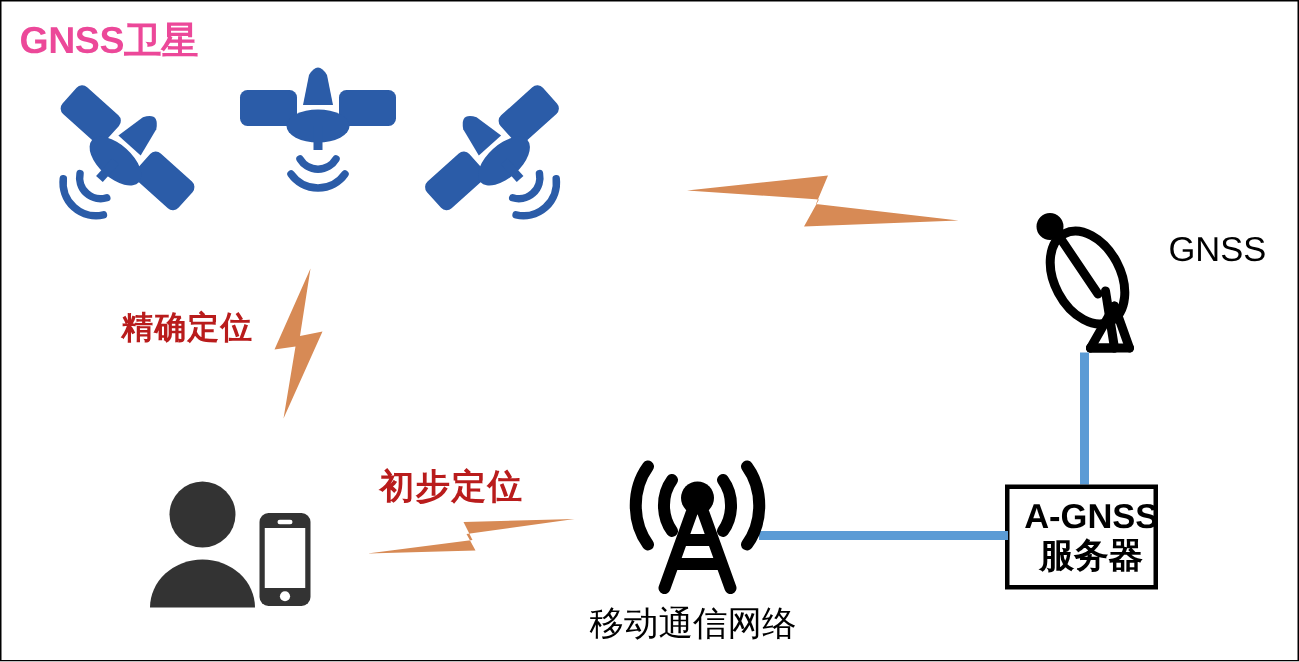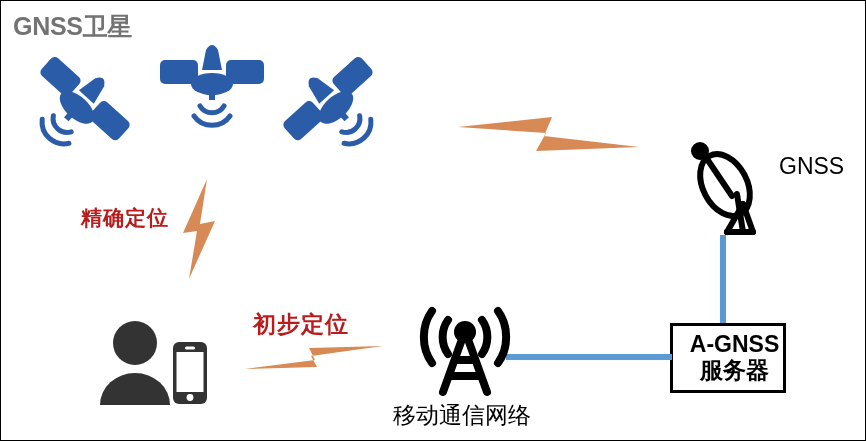--- a/index.html
+++ b/index.html
@@ -17,21 +17,21 @@
     background: #ffffff;
     border: 1px solid #000000;
     box-sizing: border-box;
     overflow: hidden;
   }
   .abs { position: absolute; }
 
   
   .title-black {
     font-weight: bold;
-    color: #737373;
+    color: #ec4899;
     white-space: nowrap;
     letter-spacing: -0.3px;
   }
   .label-red {
     font-weight: bold;
     color: #b91c1c;
     white-space: nowrap;
     letter-spacing: 1px;
   }
   .label-black {
@@ -144,21 +144,21 @@
       </g>
     </svg>
   </div>
 
   <div class="abs label-black" style="left:778px; top:152px; font-size:23px; line-height:1.18; text-align:left;">
     <div>GNSS</div>
   </div>
 
   <div class="abs conn" style="left:719px; top:234px; width:6px; height:90px;"></div>
 
-  <div id="agnss-box" class="abs" style="left:669px; top:322px; width:116px; height:70px;padding-left:13px;">
+  <div id="agnss-box" class="abs" style="left:669px; top:322px; width:102px; height:70px;padding-left:13px;">
     <div class="box-label" style="font-size:23px;">A-GNSS</div>
     <div class="box-label" style="font-size:23px;">服务器</div>
   </div>
 
   <div class="abs conn" style="left:505px; top:353px; width:166px; height:6px;"></div>
 
   <div class="abs" style="left:412px; top:303px;">
     <svg width="104" height="92" viewBox="0 0 104 92">
       <g fill="none" stroke="#000000" stroke-width="8" stroke-linecap="round">
 

